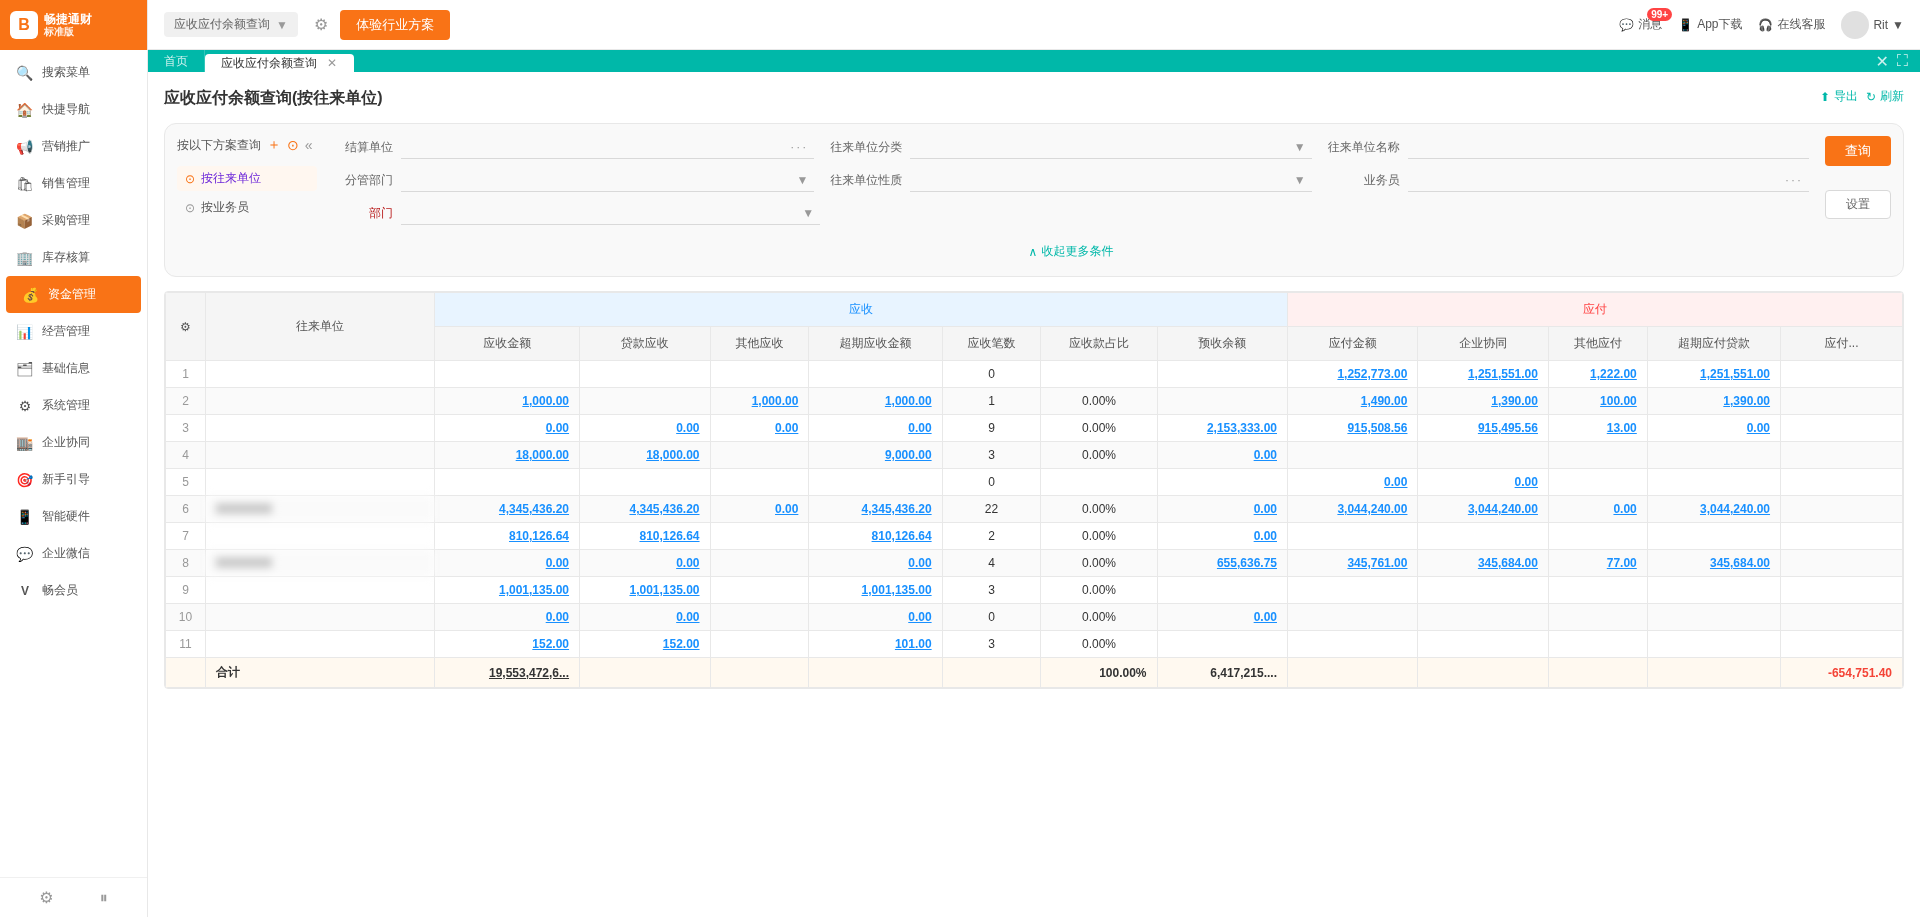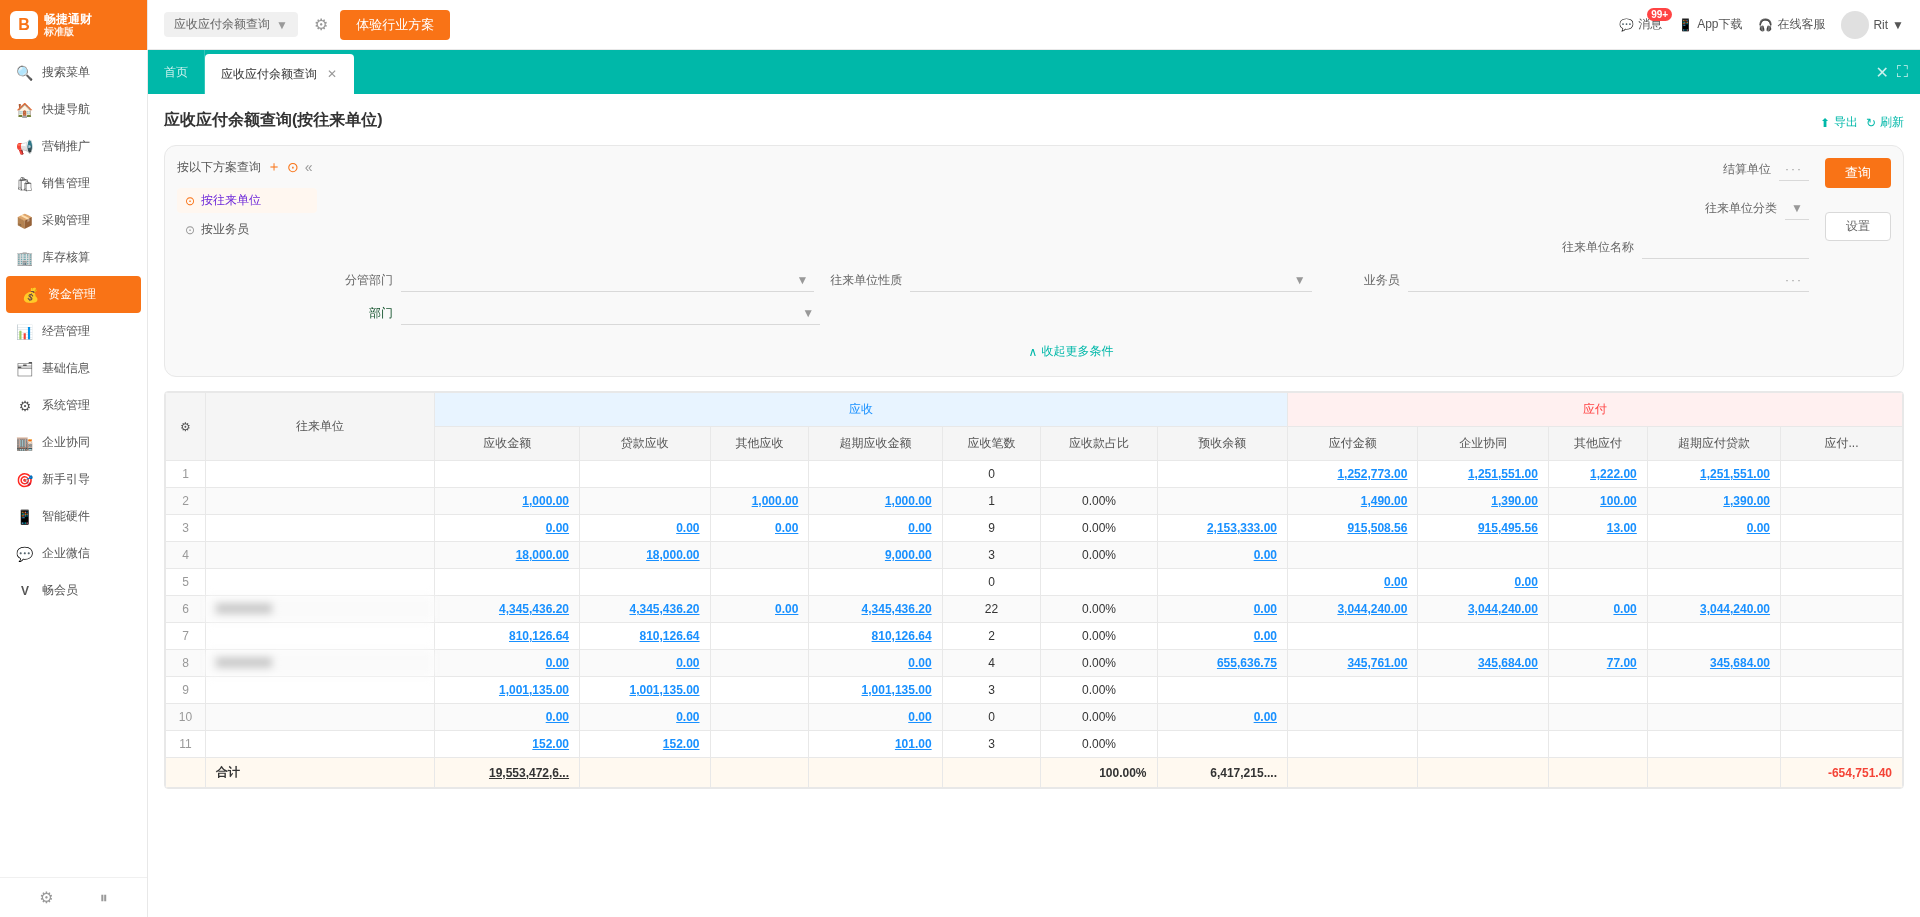--- a/index.html
+++ b/index.html
@@ -104,21 +104,21 @@
     }
     .topbar-user { display: flex; align-items: center; gap: 4px; }
     .user-avatar {
       width: 28px; height: 28px;
       background: #e0e0e0;
       border-radius: 50%;
     }
 
     
     .tabbar {
-      height: 44px;
+      height: 22px;
       background: #00b8a9;
       display: flex;
       align-items: stretch;
       flex-shrink: 0;
     }
     .tab {
       display: flex; align-items: center;
       padding: 0 16px;
       color: rgba(255,255,255,0.8);
       cursor: pointer;
@@ -131,21 +131,21 @@
     .tabbar-spacer { flex: 1; }
     .tabbar-actions { display: flex; align-items: center; padding: 0 12px; gap: 8px; }
     .tabbar-action-icon { color: rgba(255,255,255,0.8); font-size: 16px; cursor: pointer; }
 
     
     .content { flex: 1; overflow: auto; background: #f5f5f5; }
     .page { background: #fff; margin: 0; padding: 16px; min-height: 100%; }
 
     
     .page-header {
-      display: flex; align-items: flex-end; justify-content: space-between;
+      display: flex; align-items: flex-start; justify-content: space-between;
       margin-bottom: 14px;
     }
     .page-title { font-size: 16px; font-weight: bold; color: #333; }
     .page-actions { display: flex; gap: 8px; }
     .page-action-btn {
       display: flex; align-items: center; gap: 4px;
       color: #00b8a9; cursor: pointer; font-size: 13px;
       background: none; border: none;
     }
     .filter-option {
@@ -373,21 +373,21 @@
                 <span style="color:#6d28d9;font-size:12px;">按往来单位</span>
               </div>
               <div class="filter-option">
                 <span style="color:#999;">⊙</span>
                 <span style="color:#555;font-size:12px;">按业务员</span>
               </div>
             </div>
 
             <div class="filter-right">
 
-              <div style="display:flex;gap:16px;align-items:flex-end;flex-direction:column;">
+              <div style="display:flex;gap:16px;align-items:flex-start;">
                 <div style="flex:1;display:flex;align-items:center;gap:8px;">
                   <span style="color:#666;white-space:nowrap;min-width:60px;text-align:right;">结算单位</span>
                   <div style="flex:1;border-bottom:1px solid #d9d9d9;padding:4px 6px;display:flex;justify-content:flex-end;">
                     <span style="color:#999;letter-spacing:2px;">···</span>
                   </div>
                 </div>
                 <div style="flex:1;display:flex;align-items:center;gap:8px;">
                   <span style="color:#666;white-space:nowrap;min-width:72px;text-align:right;">往来单位分类</span>
                   <div style="flex:1;border-bottom:1px solid #d9d9d9;padding:4px 6px;display:flex;justify-content:space-between;cursor:pointer;">
                     <span></span>
@@ -418,21 +418,21 @@
                 <div style="flex:1;display:flex;align-items:center;gap:8px;">
                   <span style="color:#666;white-space:nowrap;min-width:72px;text-align:right;">业务员</span>
                   <div style="flex:1;border-bottom:1px solid #d9d9d9;padding:4px 6px;display:flex;justify-content:flex-end;">
                     <span style="color:#999;letter-spacing:2px;">···</span>
                   </div>
                 </div>
               </div>
 
               <div style="display:flex;gap:16px;align-items:center;">
                 <div style="flex:0 0 33%;display:flex;align-items:center;gap:8px;">
-                  <span style="color:#14532d;white-space:nowrap;min-width:60px;text-align:right;">部门</span>
+                  <span style="color:#b91c1c;white-space:nowrap;min-width:60px;text-align:right;">部门</span>
                   <div style="flex:1;border-bottom:1px solid #d9d9d9;padding:4px 6px;display:flex;justify-content:space-between;cursor:pointer;">
                     <span></span>
                     <span style="color:#999;">▼</span>
                   </div>
                 </div>
                 <div style="flex:2;"></div>
               </div>
 
               <div style="display:flex;justify-content:center;">
                 <div class="collapse-btn">

